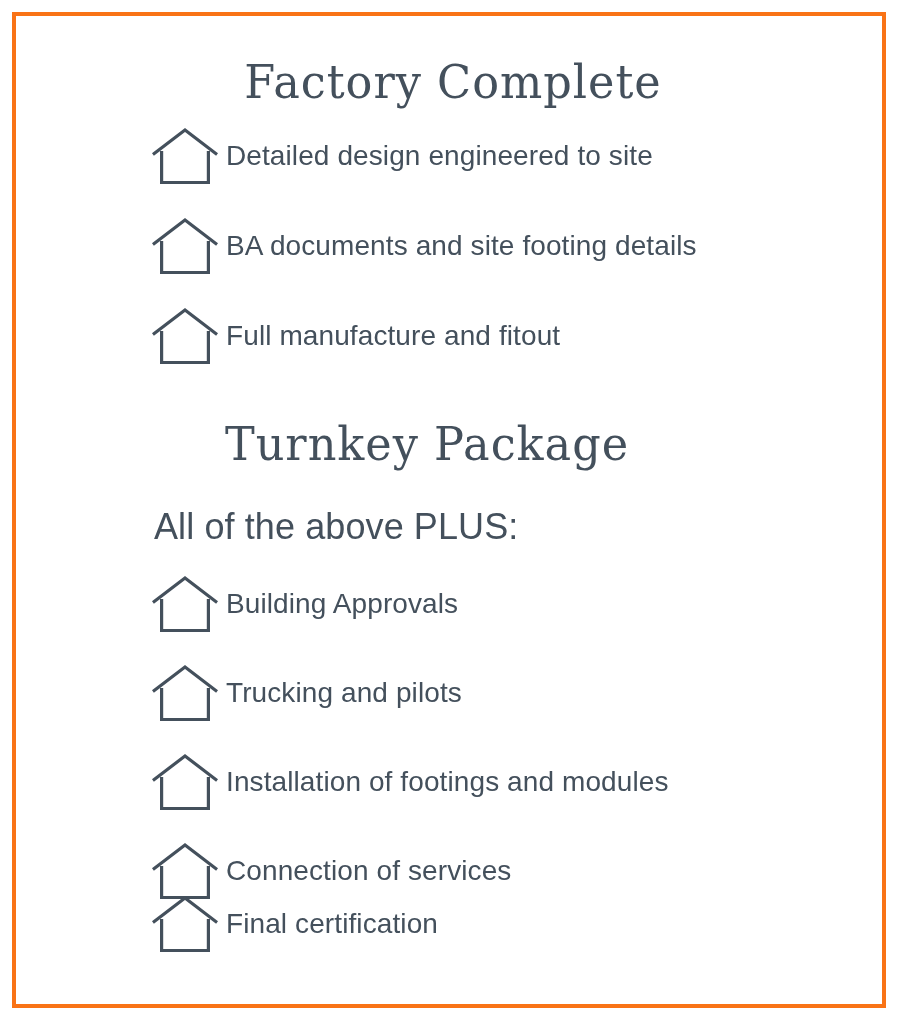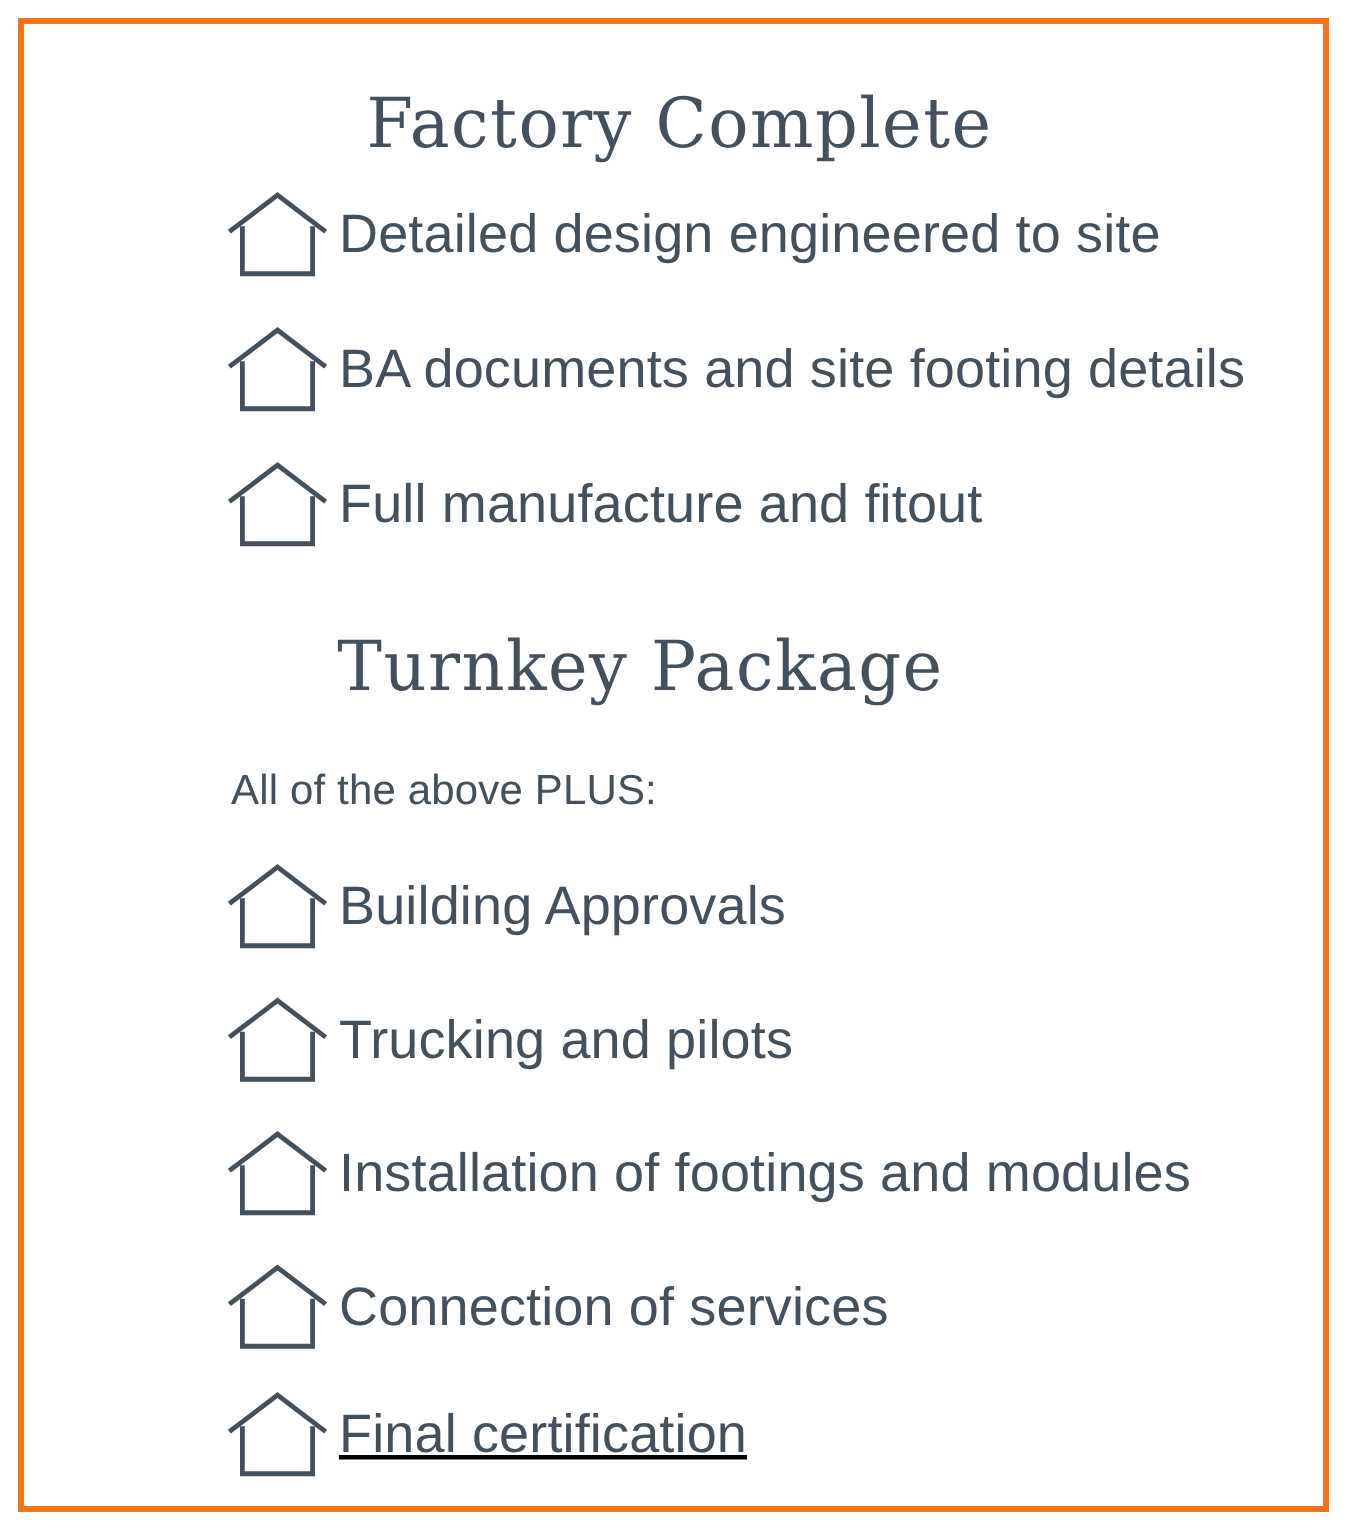--- a/index.html
+++ b/index.html
@@ -87,37 +87,37 @@
     flex: 0 0 78px;
     display: flex;
     align-items: center;
     justify-content: flex-start;
   }
   .row .icon-wrap svg {
     display: block;
   }
   .row-label {
     font-family: "Liberation Sans", sans-serif;
-    font-size: 36px;
+    font-size: 28px;
     font-weight: 400;
     color: #44505c;
     letter-spacing: 0.1px;
     white-space: nowrap;
     line-height: 34px;
     margin-left: -4px;
     -webkit-font-smoothing: antialiased;
   }
 
   
   .note-line {
     position: absolute;
     left: 138px;
     top: 494px;
     font-family: "Liberation Sans", sans-serif;
-    font-size: 28px;
+    font-size: 36px;
     font-weight: 400;
     color: #44505c;
     letter-spacing: 0.1px;
     white-space: nowrap;
     line-height: 34px;
   }
 </style>
 </head>
 <body>
 
@@ -194,21 +194,21 @@
       <div class="row" style="top:730px;">
         <span class="icon-wrap">
           <svg width="66" height="58" viewBox="0 0 66 58" fill="none" stroke="#44505c" stroke-width="3.2" stroke-linecap="square" stroke-linejoin="miter">
             <polyline points="2.2,26.5 33,3 63.8,26.5"></polyline>
             <polyline points="9.6,25.5 9.6,55.5 56.4,55.5 56.4,25.5"></polyline>
           </svg>
         </span>
         <span class="row-label">Installation of footings and modules</span>
       </div>
 
-      <div class="row" style="top:904px;text-decoration:underline;">
+      <div class="row" style="top:872px;">
         <span class="icon-wrap">
           <svg width="66" height="58" viewBox="0 0 66 58" fill="none" stroke="#44505c" stroke-width="3.2" stroke-linecap="square" stroke-linejoin="miter">
             <polyline points="2.2,26.5 33,3 63.8,26.5"></polyline>
             <polyline points="9.6,25.5 9.6,55.5 56.4,55.5 56.4,25.5"></polyline>
           </svg>
         </span>
         <span class="row-label">Final certification</span>
       </div>
 
     </div>

